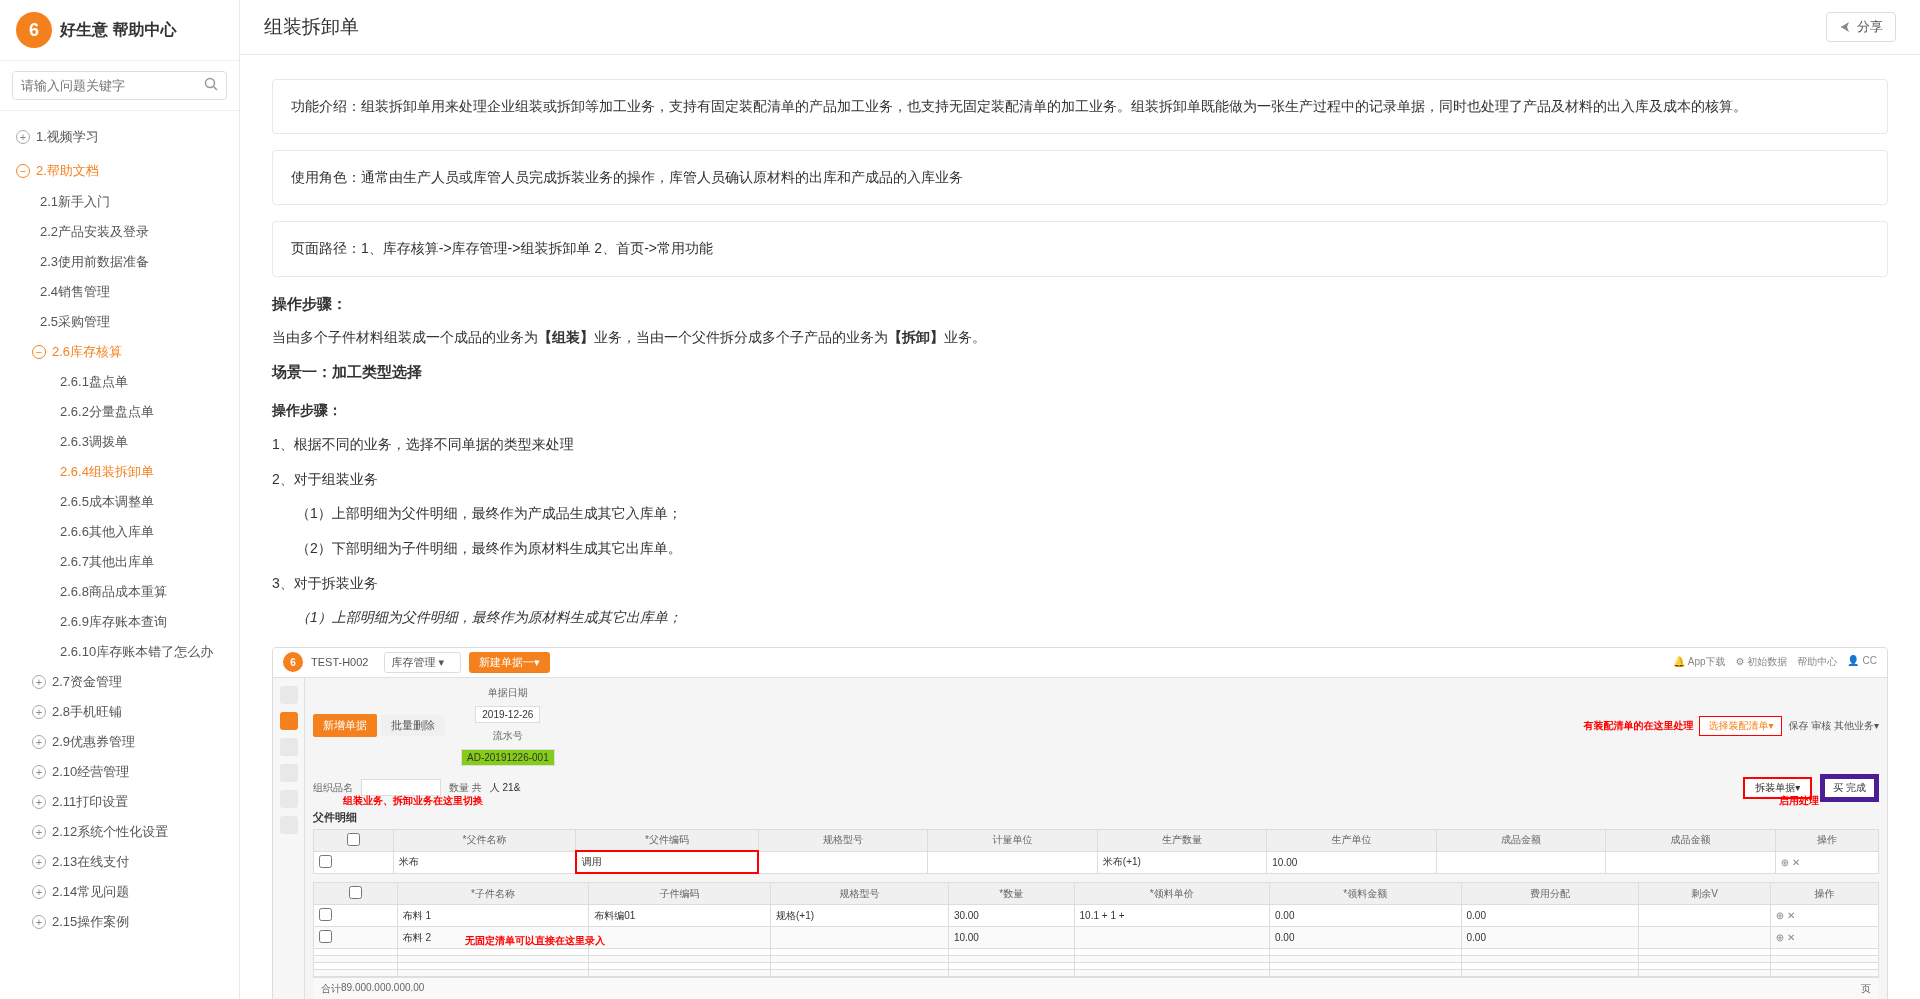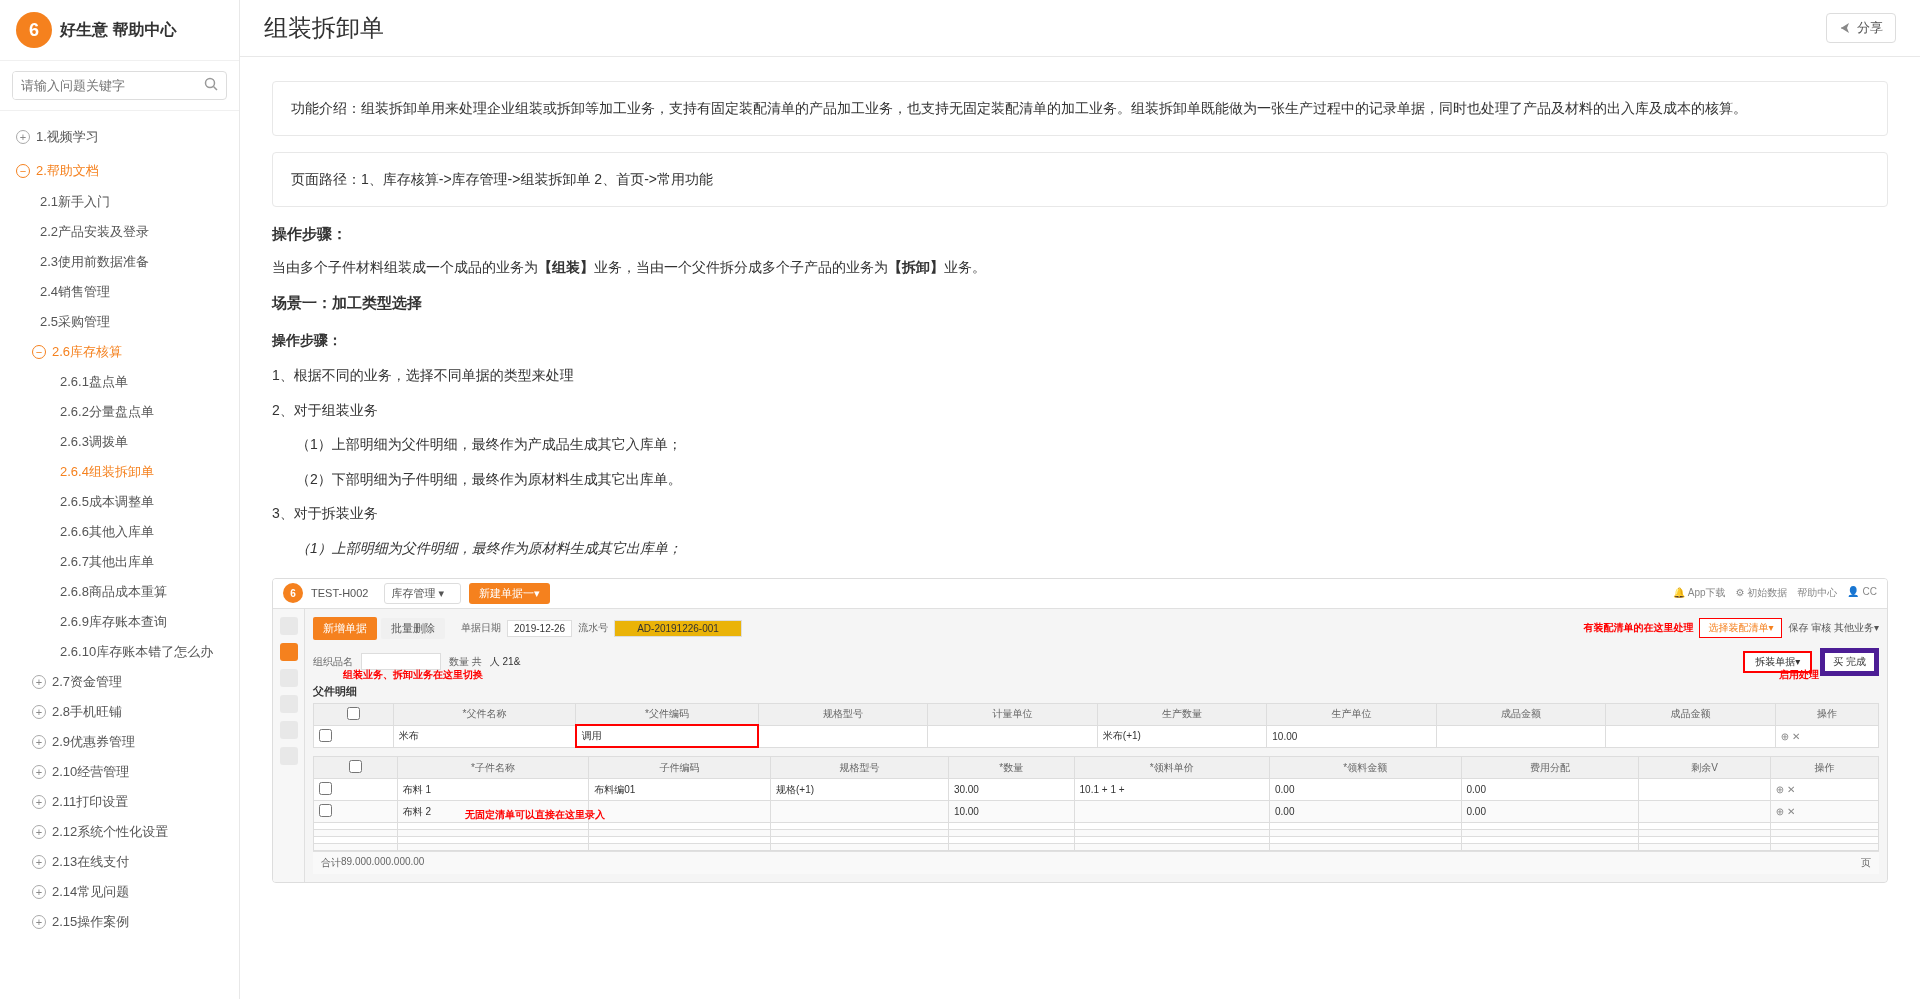--- a/index.html
+++ b/index.html
@@ -103,21 +103,21 @@
     }
     #topbar {
       background: #fff;
       border-bottom: 1px solid #e8e8e8;
       padding: 12px 24px;
       display: flex;
       align-items: center;
       justify-content: space-between;
     }
     #page-title {
-      font-size: 24px;
+      font-size: 19px;
       font-weight: normal;
       color: #333;
     }
     #share-btn {
       display: flex; align-items: center; gap: 4px;
       border: 1px solid #ddd;
       border-radius: 4px;
       padding: 5px 12px;
       cursor: pointer;
       background: #fff;
@@ -335,20 +335,23 @@
         </svg>
       <span>分享</span>
     </button>
   </div>
   <div id="content-area">
 
     <div class="info-block">
       <span>功能介绍：组装拆卸单用来处理企业组装或拆卸等加工业务，支持有固定装配清单的产品加工业务，也支持无固定装配清单的加工业务。组装拆卸单既能做为一张生产过程中的记录单据，同时也处理了产品及材料的出入库及成本的核算。</span>
     </div>
 
+    <div class="info-block">
+      <span>使用角色：通常由生产人员或库管人员完成拆装业务的操作，库管人员确认原材料的出库和产成品的入库业务</span>
+    </div>
 
     <div class="info-block">
       <span>页面路径：1、库存核算-&gt;库存管理-&gt;组装拆卸单 2、首页-&gt;常用功能</span>
     </div>
 
     <div class="section-title">操作步骤：</div>
     <div class="step-block">
       <span>当由多个子件材料组装成一个成品的业务为<span style="font-weight:bold;">【组装】</span>业务，当由一个父件拆分成多个子产品的业务为<span style="font-weight:bold;">【拆卸】</span>业务。</span>
     </div>
     <div class="step-block">
@@ -392,25 +395,25 @@
             <div class="icon-sm"></div>
             <div class="icon-sm"></div>
           </div>
 
           <div class="mock-main-content" style="position:relative;">
 
             <div style="display:flex;align-items:center;gap:4px;margin-bottom:8px;">
               <div style="background:#f5811e;color:white;padding:4px 10px;font-size:11px;border-radius:2px;">新增单据</div>
               <div style="background:#f0f0f0;color:#555;padding:3px 10px;font-size:11px;border-radius:2px;">批量删除</div>
 
-              <div style="display:flex;align-items:center;gap:6px;margin-left:12px;">
+              <div style="display:flex;align-items:center;gap:6px;margin-left:12px;flex-direction:column;">
                 <span style="font-size:10px;color:#666;">单据日期</span>
                 <span style="border:1px solid #ddd;padding:2px 6px;font-size:10px;background:#fff;">2019-12-26</span>
                 <span style="font-size:10px;color:#666;font-family:Liberation Serif, serif;">流水号</span>
-                <span style="border:1px solid #ddd;padding:2px 22px;font-size:10px;background:#eab308;">AD-20191226-001</span>
+                <span style="border:1px solid #ddd;padding:2px 5px;font-size:10px;background:#84cc16;">AD-20191226-001</span>
               </div>
 
               <div style="margin-left:auto;display:flex;align-items:center;gap:6px;">
                 <span style="color:#ff0000;font-size:10px;font-weight:bold;">有装配清单的在这里处理</span>
                 <div style="border:1px solid #ff0000;padding:2px 8px;font-size:10px;color:#f5811e;background:#fff;cursor:pointer;">选择装配清单▾</div>
                 <span style="font-size:10px;color:#555;">保存 审核 其他业务▾</span>
               </div>
             </div>
 
             <div style="display:flex;align-items:center;gap:8px;margin-bottom:8px;position:relative;">

